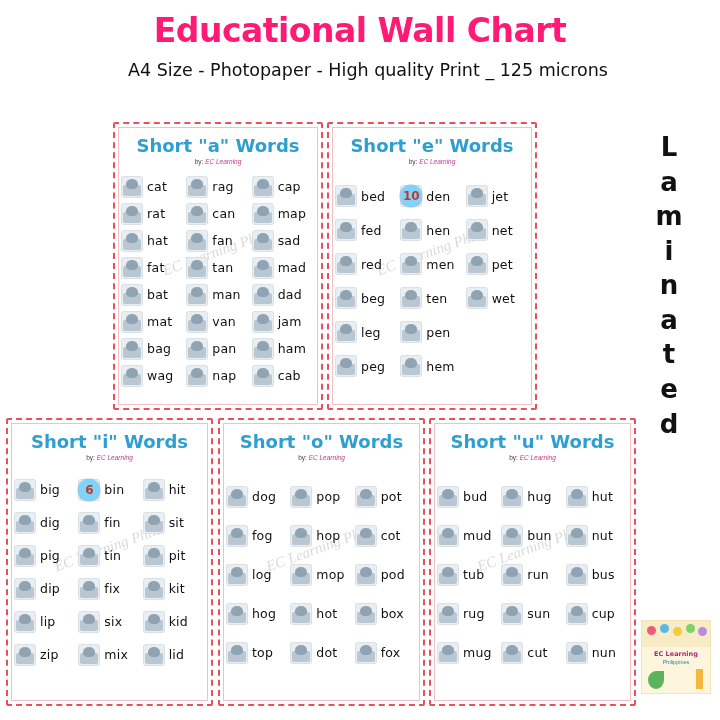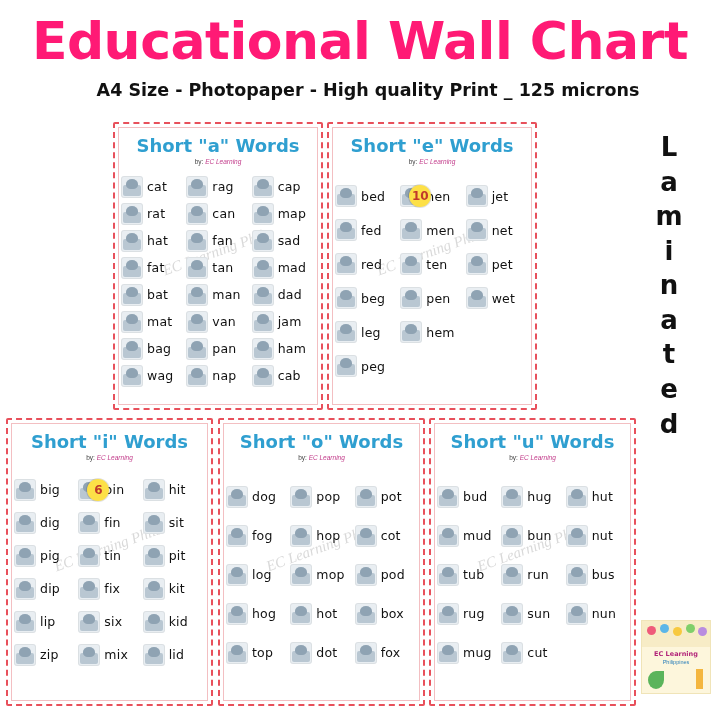--- a/index.html
+++ b/index.html
@@ -24,32 +24,32 @@
   
   .header {
     position: absolute;
     left: 0;
     top: 14px;
     width: 720px;
     text-align: center;
   }
   .main-title {
     font-family: "DejaVu Sans", sans-serif;
-    font-size: 52px;
+    font-size: 33px;
     font-weight: bold;
     color: #ff1a75;
     letter-spacing: -0.5px;
     line-height: 1.05;
     white-space: nowrap;
   }
   .subtitle {
     margin-top: 11px;
     font-family: "DejaVu Sans", sans-serif;
     font-size: 17.5px;
-    font-weight: bold;
+    font-weight: normal;
     color: #111111;
     white-space: nowrap;
     padding-left: 16px;
   }
 
   
   .laminated {
     position: absolute;
     left: 646px;
     top: 130px;
@@ -166,30 +166,29 @@
     font-family: "DejaVu Sans", sans-serif;
     font-size: 12.5px;
     color: #111111;
     letter-spacing: 0.2px;
   }
   .badge {
     position: absolute;
     width: 22px;
     height: 22px;
     border-radius: 50%;
-    background: #fde047;
+    background: #7dd3fc;
     color: #c0392b;
     font-family: "DejaVu Sans", sans-serif;
     font-weight: bold;
     font-size: 12px;
     display: flex;
     align-items: center;
     justify-content: center;
     box-shadow: 0 0 0 1px rgba(0,0,0,0.12);
-    margin-left: 9px;
   }
 
   
   .logo {
     position: absolute;
     left: 641px;
     top: 620px;
     width: 70px;
     height: 74px;
     background: #fdf6dc;
@@ -498,20 +497,27 @@
             </span>
             <span class="word-text">peg</span>
           </div>
       </div>
       <div class="col" style="position:relative">
         <div class="word" style="height:34px">
             <span class="pic">
               <span class="g1"></span>
               <span class="g2"></span>
             </span>
+            <span class="word-text">den</span>
+          </div>
+        <div class="word" style="height:34px">
+            <span class="pic">
+              <span class="g1"></span>
+              <span class="g2"></span>
+            </span>
             <span class="word-text">hen</span>
           </div>
         <div class="word" style="height:34px">
             <span class="pic">
               <span class="g1"></span>
               <span class="g2"></span>
             </span>
             <span class="word-text">men</span>
           </div>
         <div class="word" style="height:34px">
@@ -932,20 +938,27 @@
               <span class="g2"></span>
             </span>
             <span class="word-text">nut</span>
           </div>
         <div class="word" style="height:39px">
             <span class="pic">
               <span class="g1"></span>
               <span class="g2"></span>
             </span>
             <span class="word-text">bus</span>
+          </div>
+        <div class="word" style="height:39px">
+            <span class="pic">
+              <span class="g1"></span>
+              <span class="g2"></span>
+            </span>
+            <span class="word-text">cup</span>
           </div>
         <div class="word" style="height:39px">
             <span class="pic">
               <span class="g1"></span>
               <span class="g2"></span>
             </span>
             <span class="word-text">nun</span>
           </div>
       </div>
     </div>

